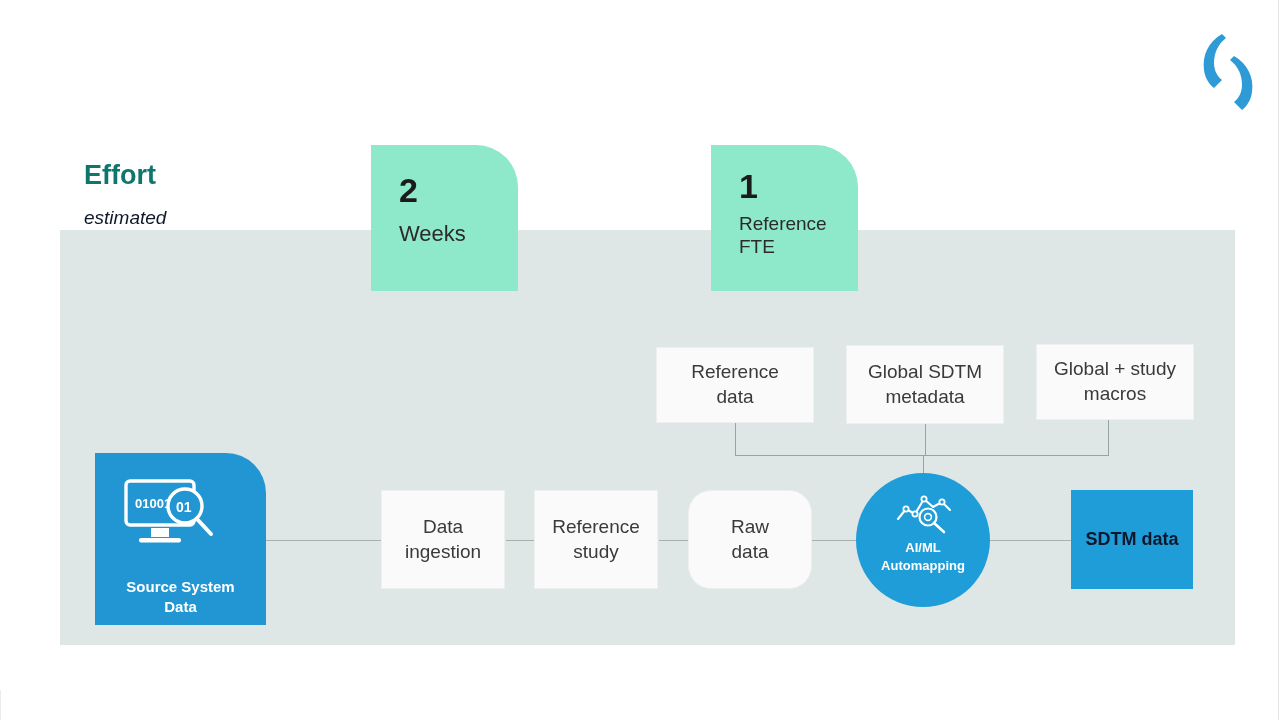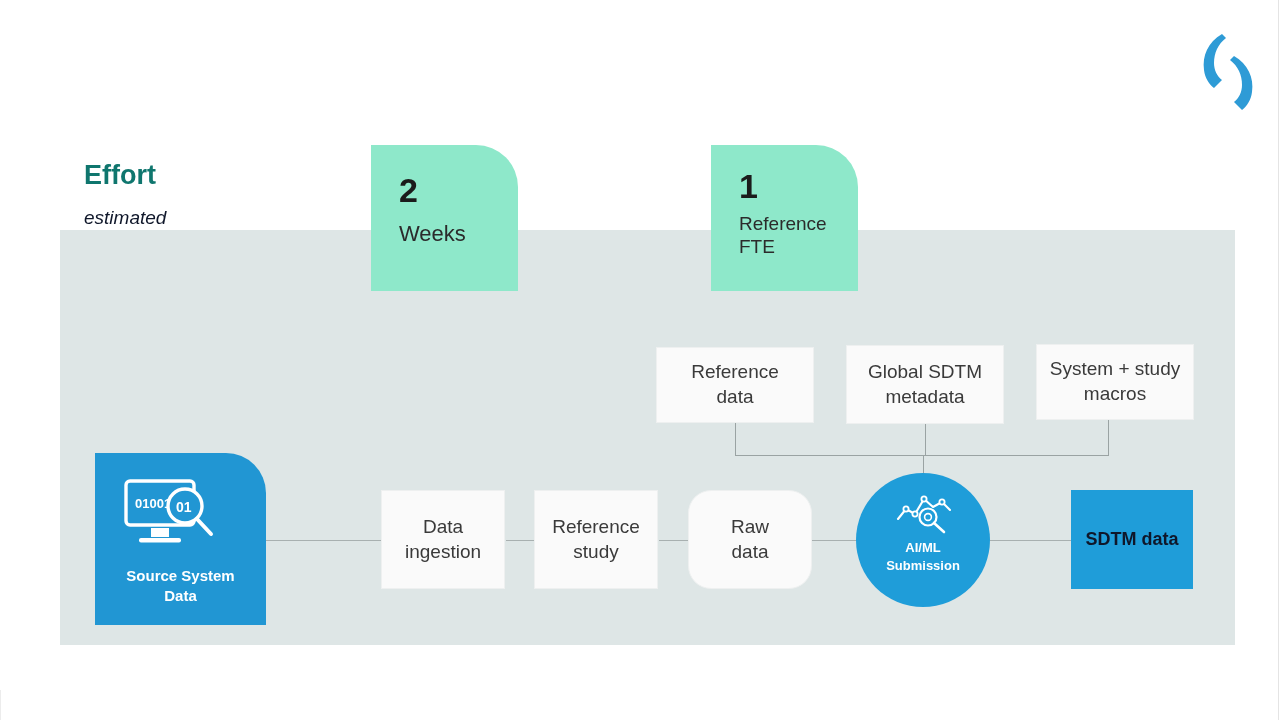--- a/index.html
+++ b/index.html
@@ -145,21 +145,21 @@
     border-top-right-radius: 40px;
     color: #ffffff;
   }
   #source-icon {
     position: absolute;
     left: 28px; top: 25px;
     width: 94px; height: 74px;
   }
   #source-label {
     position: absolute;
-    left: 0; right: 0; top: 113px;
+    left: 0; right: 0; top: 124px;
     text-align: center;
     font-size: 15px;
     font-weight: bold;
     line-height: 1.3;
     white-space: pre-line;
   }
 
   
   #aiml-circle {
     position: absolute;
@@ -247,21 +247,21 @@
     <div class="metric-unit" style="font-size:19px;">Reference
 FTE</div>
   </div>
 
   <div class="flow-box" style="left:656px; top:347px; width:158px; height:76px;">Reference
 data</div>
 
   <div class="flow-box" style="left:846px; top:345px; width:158px; height:79px;">Global SDTM
 metadata</div>
 
-  <div class="flow-box" style="left:1036px; top:344px; width:158px; height:76px;">System + study
+  <div class="flow-box" style="left:1036px; top:344px; width:158px; height:76px;">Global + study
 macros</div>
 
   <div class="flow-box" style="left:381px; top:490px; width:124px; height:99px;">Data
 ingestion</div>
 
   <div class="flow-box" style="left:534px; top:490px; width:124px; height:99px;">Reference
 study</div>
 
   <div class="flow-box" style="left:688px; top:490px; width:124px; height:99px;border-radius:23px;">Raw
 data</div>
@@ -289,18 +289,18 @@
         <circle cx="12" cy="16" r="2.6" fill="#1f9dd9" stroke="#ffffff" stroke-width="1.8"></circle>
         <circle cx="30" cy="6" r="2.6" fill="#1f9dd9" stroke="#ffffff" stroke-width="1.8"></circle>
         <circle cx="48" cy="9" r="2.6" fill="#1f9dd9" stroke="#ffffff" stroke-width="1.8"></circle>
         <circle cx="21" cy="21" r="2.6" fill="#1f9dd9" stroke="#ffffff" stroke-width="1.8"></circle>
         <circle cx="34" cy="24" r="8.5" fill="#1f9dd9" stroke="#ffffff" stroke-width="2.2"></circle>
         <circle cx="34" cy="24" r="3.4" fill="none" stroke="#ffffff" stroke-width="1.6"></circle>
         <line x1="40" y1="30" x2="50" y2="39" stroke="#ffffff" stroke-width="2.6" stroke-linecap="round"></line>
       </svg>
     </div>
     <div id="aiml-label">AI/ML
-Submission</div>
+Automapping</div>
   </div>
 
   <div id="sdtm-box">SDTM data</div>
 
 </div>
 
 </body></html>

